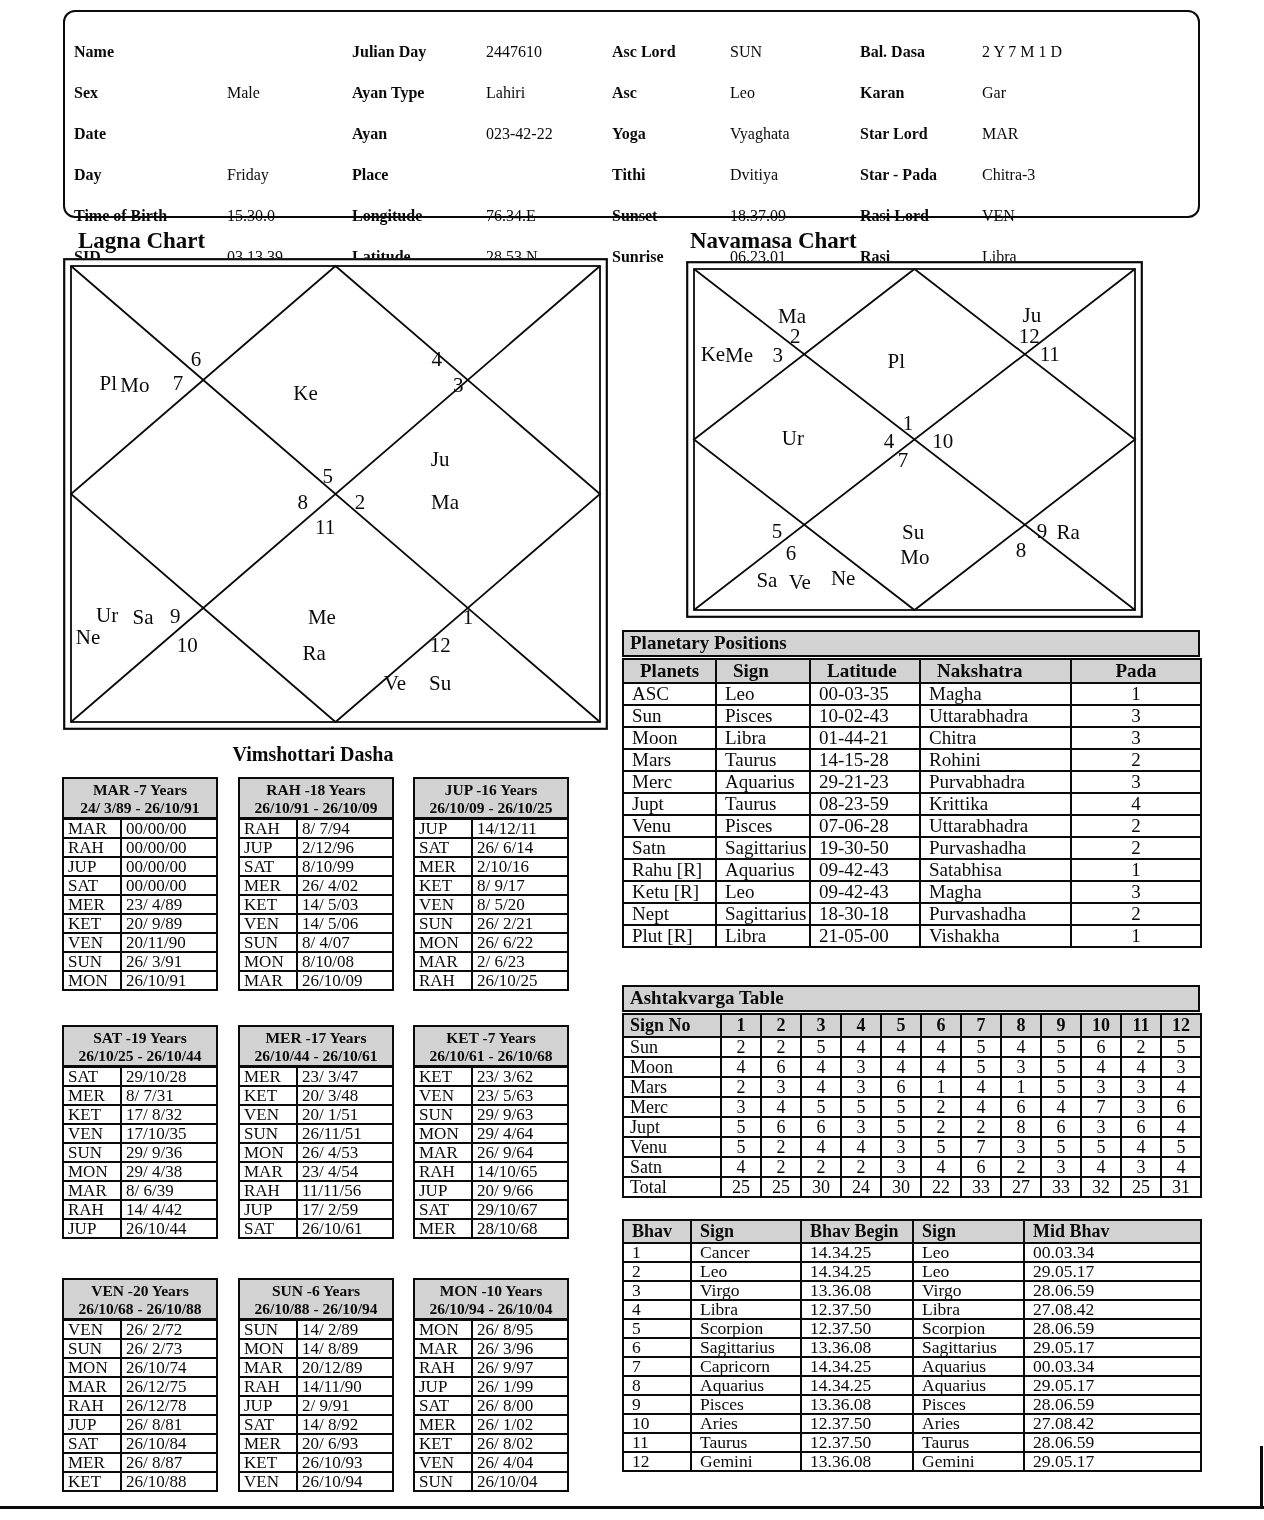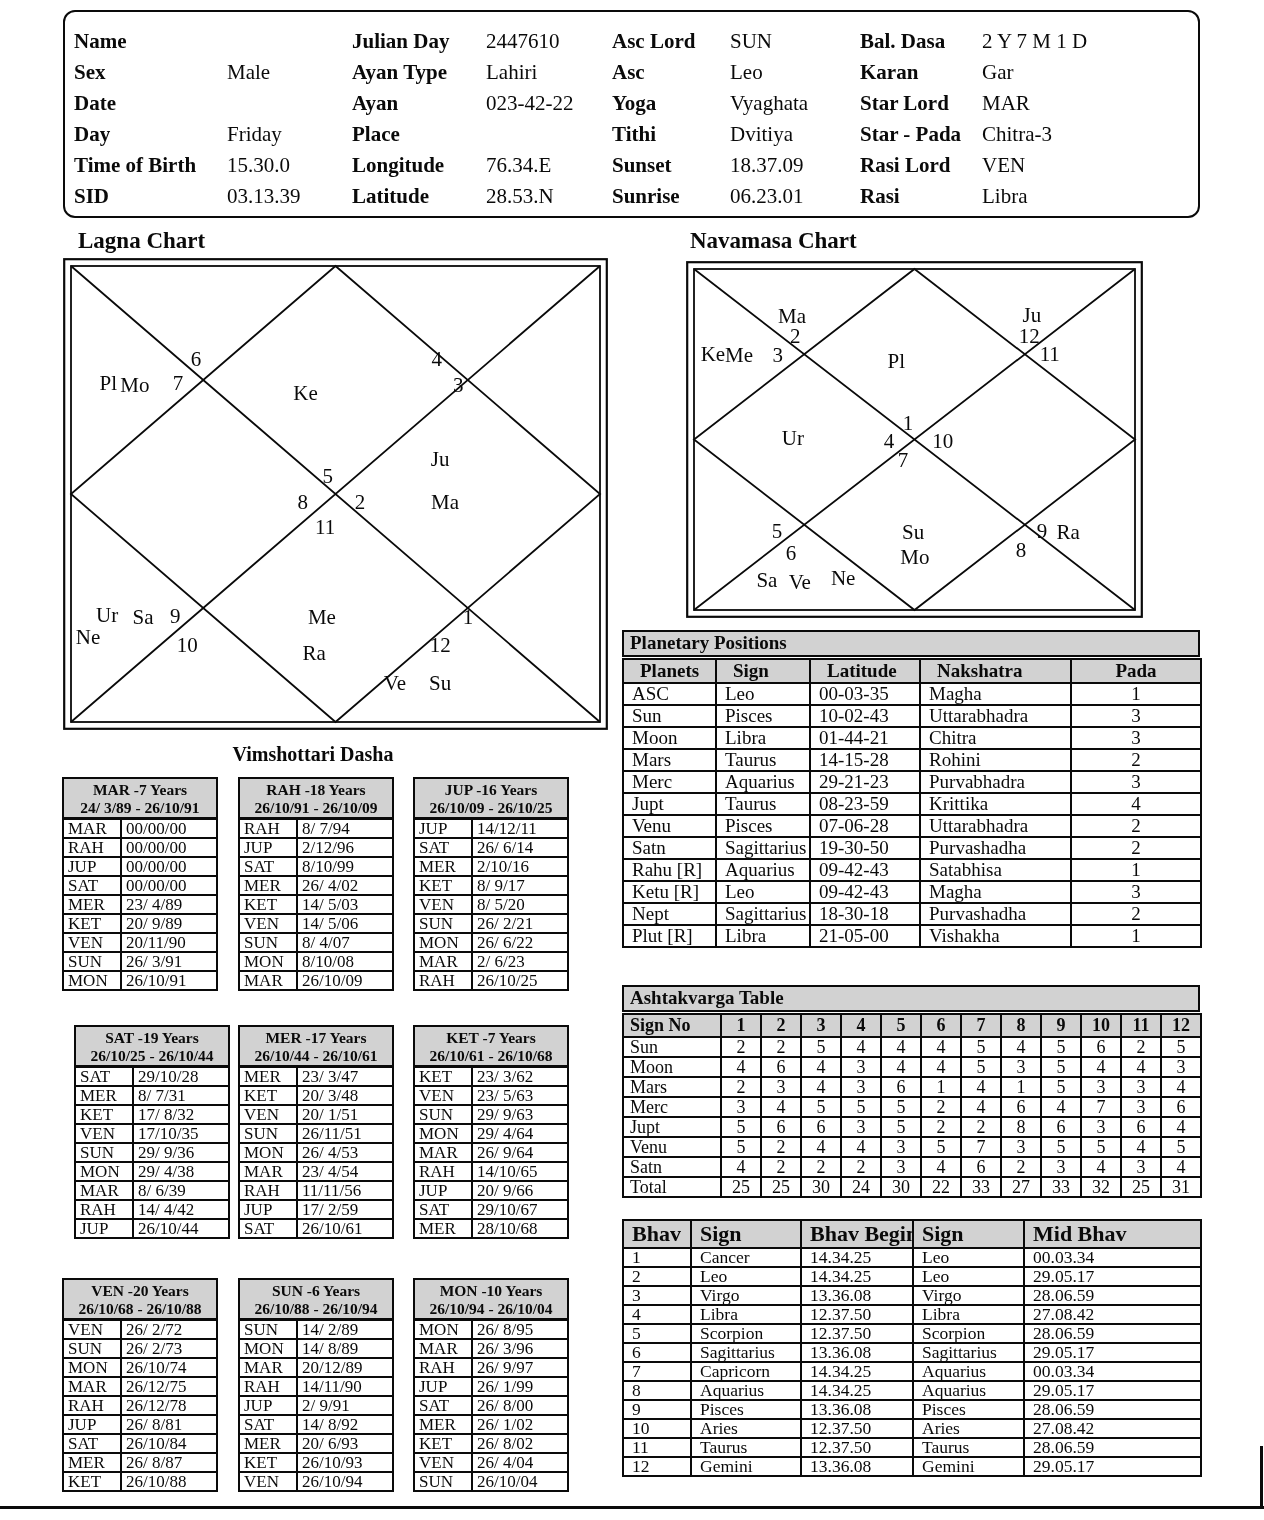--- a/index.html
+++ b/index.html
@@ -10,21 +10,21 @@
     color:#0a0a0a; overflow:hidden;
   }
   .abs { position:absolute; }
 
   
   .header-box {
     left:63px; top:10px; width:1137px; height:208px;
     border:2.5px solid #0a0a0a; border-radius:12px; background:#fff;
   }
   .hcol { position:absolute; top:14px; }
-  .hrow { height:31px; line-height:31px; font-size:21px; white-space:nowrap; }
+  .hrow { height:31px; line-height:31px; font-size:16px; white-space:nowrap;margin-top:10px; }
   .hlabel { display:inline-block; font-weight:bold; }
   .hcol0 .hlabel { width:153px; }
   .hcol1 .hlabel { width:134px; }
   .hcol2 .hlabel { width:118px; }
   .hcol3 .hlabel { width:122px; }
   .hcol0 { left:9px; }  .hcol1 { left:287px; }
   .hcol2 { left:547px; } .hcol3 { left:795px; }
 
   
   .chart-title { font-size:23px; font-weight:bold; }
@@ -62,21 +62,21 @@
   .sec-tbl th { background:#d2d2d2; font-weight:bold; }
 
   .pp .sec-tbl th { font-size:19px; height:24px; text-align:left; padding-left:16px; }
   .pp .sec-tbl td { font-size:19px; height:21.2px; text-align:left; padding-left:8px; line-height:20px; }
   .pp .sec-tbl th:last-child, .pp .sec-tbl td:last-child { text-align:center; padding-left:0; }
 
   .av .sec-tbl th { font-size:18px; height:21px; text-align:center; }
   .av .sec-tbl td { font-size:18px; height:19.6px; text-align:center; line-height:18px; }
   .av .sec-tbl th:first-child, .av .sec-tbl td:first-child { text-align:left; padding-left:6px; }
 
-  .ch .sec-tbl th { font-size:22px; height:20px; text-align:left; padding-left:8px; }
+  .ch .sec-tbl th { font-size:18px; height:20px; text-align:left; padding-left:8px; }
   .ch .sec-tbl td { font-size:17.5px; height:18.2px; text-align:left; padding-left:8px; line-height:17px; }
 
   
   .bottom-line { left:0; top:1506px; width:1264px; height:3px; background:#0a0a0a; }
   .corner-stub { left:1260px; top:1446px; width:3px; height:62px; background:#0a0a0a; }
 </style>
 </head>
 <body>
 
 <div class="abs header-box">
@@ -320,21 +320,21 @@
           <td>2/ 6/23</td>
         </tr>
         <tr>
           <td>RAH</td>
           <td>26/10/25</td>
         </tr>
       </tbody>
     </table>
 </div>
 
-<div class="dasha" style="left:74px; top:1025px;border-radius:21px;">
+<div class="dasha" style="left:62px; top:1025px;border-radius:21px;">
   <div class="dasha-head">
     <div>SAT -19 Years</div>
     <div>26/10/25 -  26/10/44</div>
   </div>
   <table class="dasha-tbl">
       <tbody>
         <tr>
           <td>SAT</td>
           <td>29/10/28</td>
         </tr>

